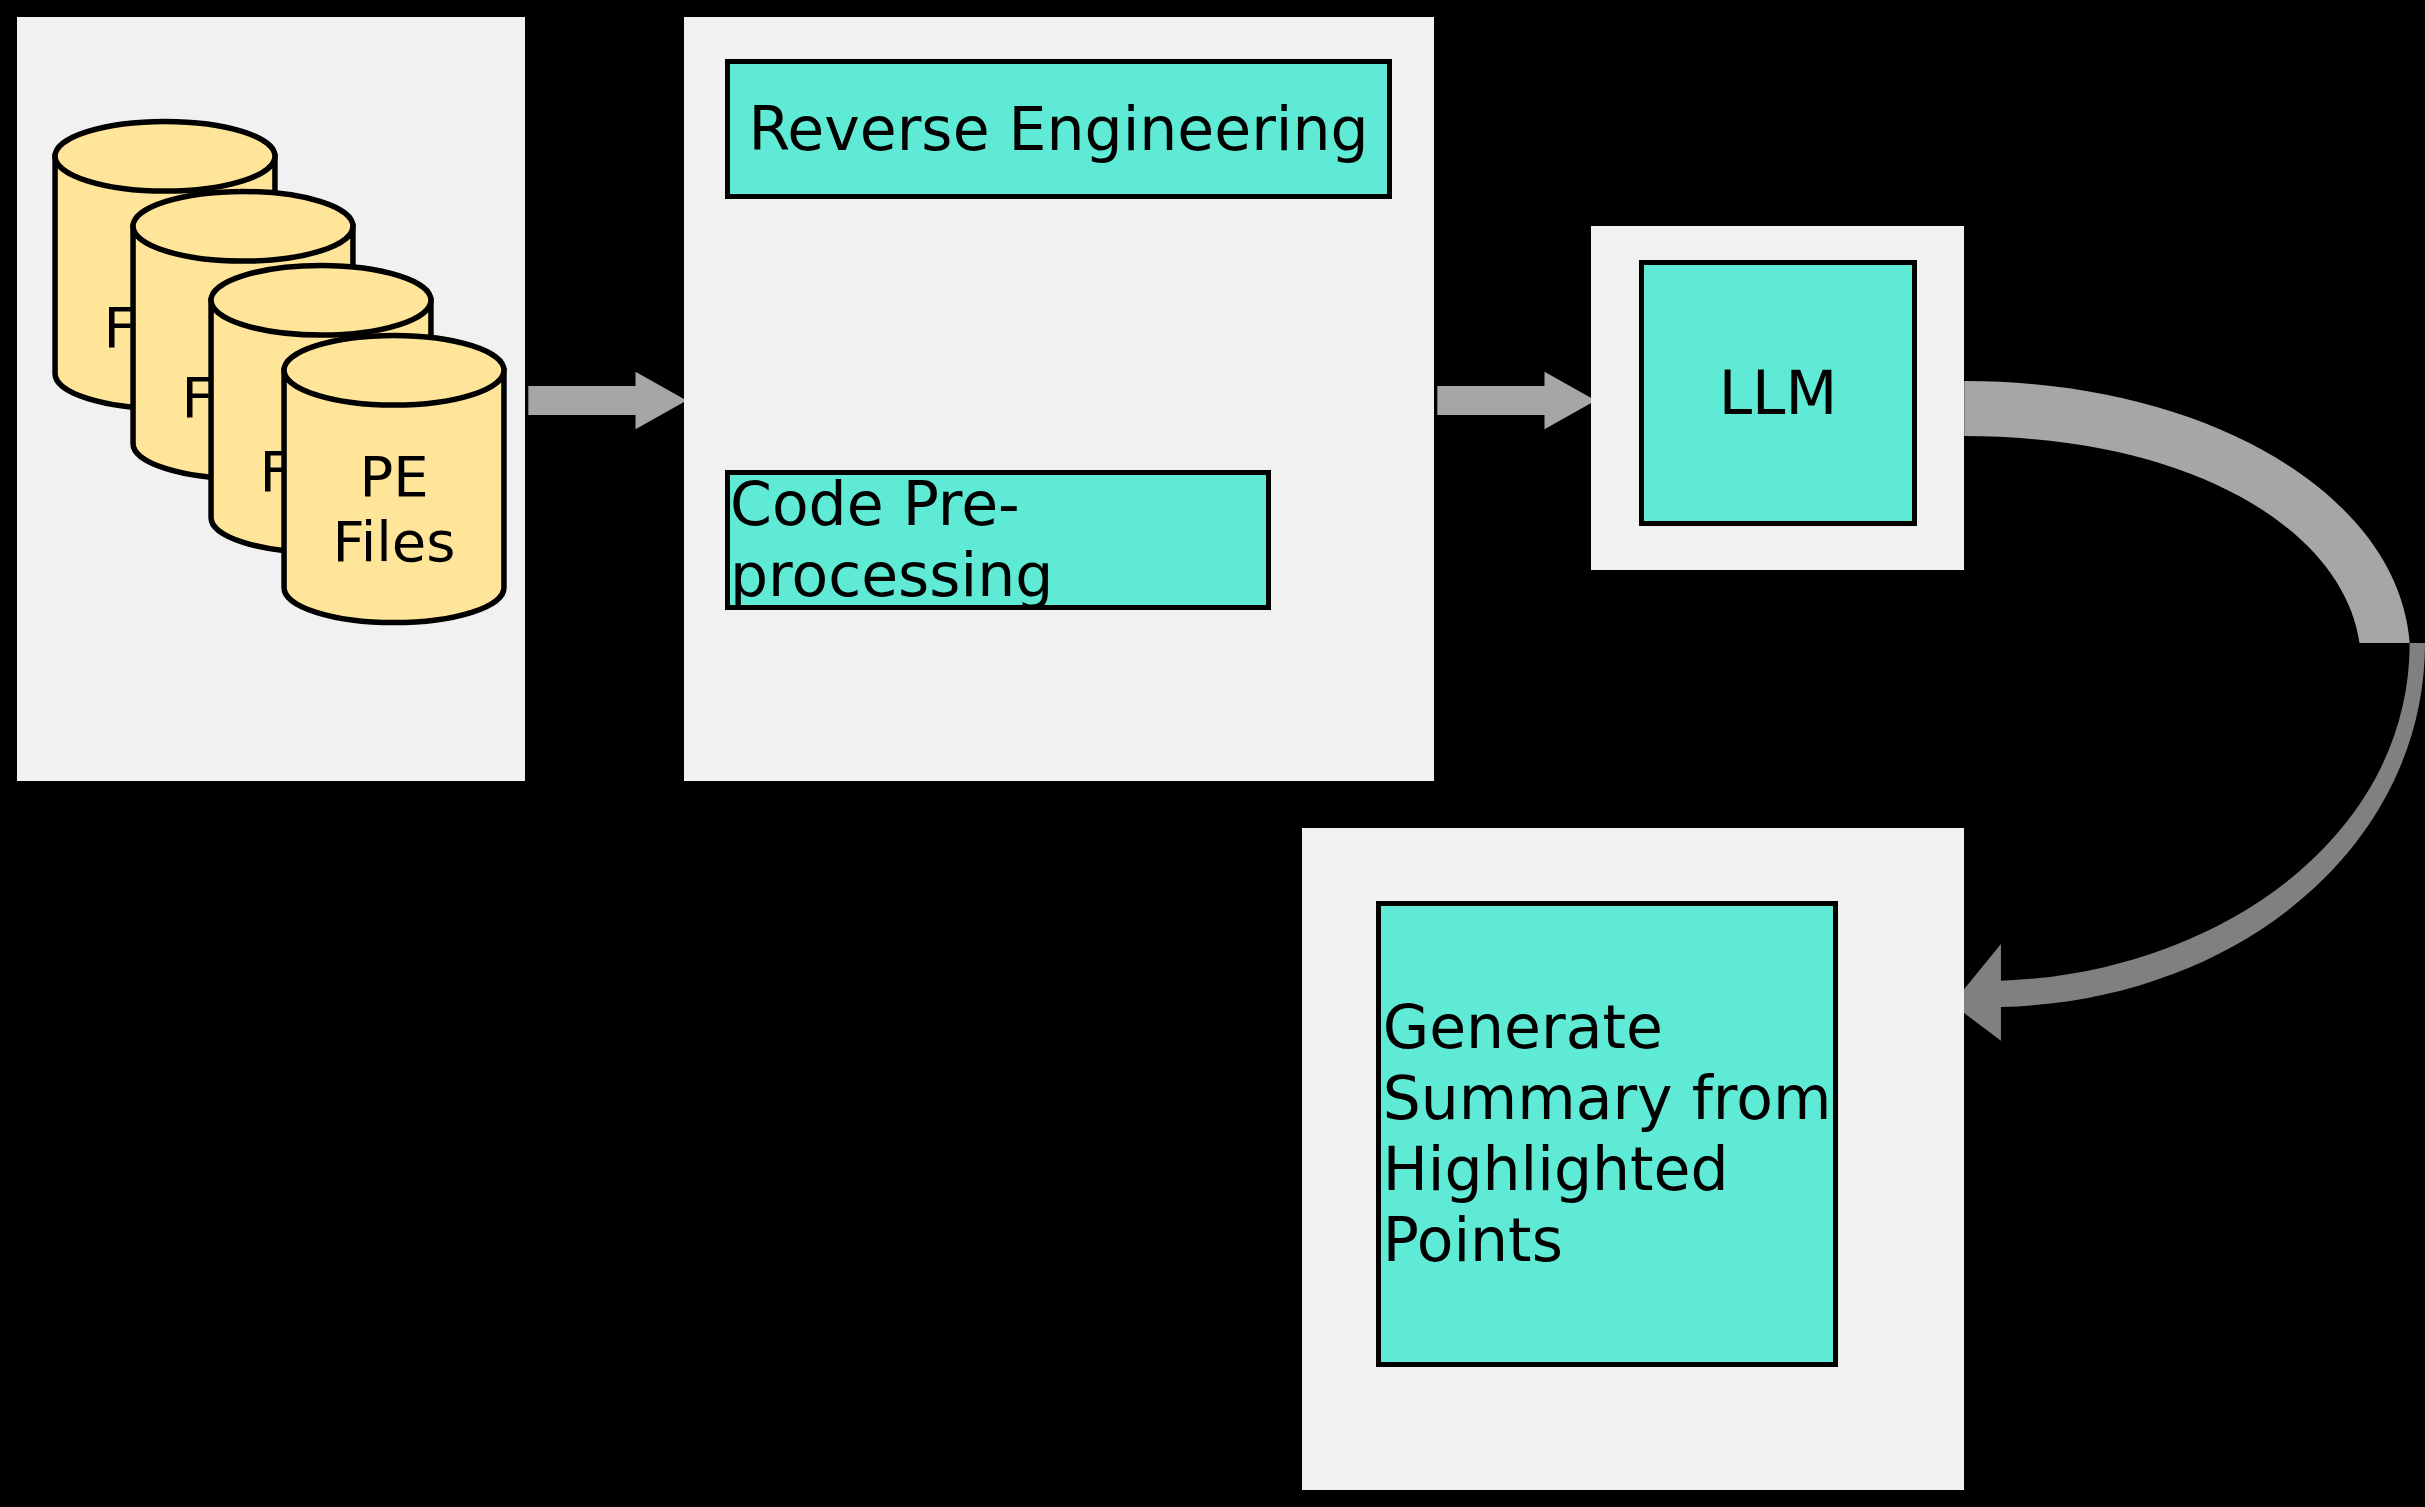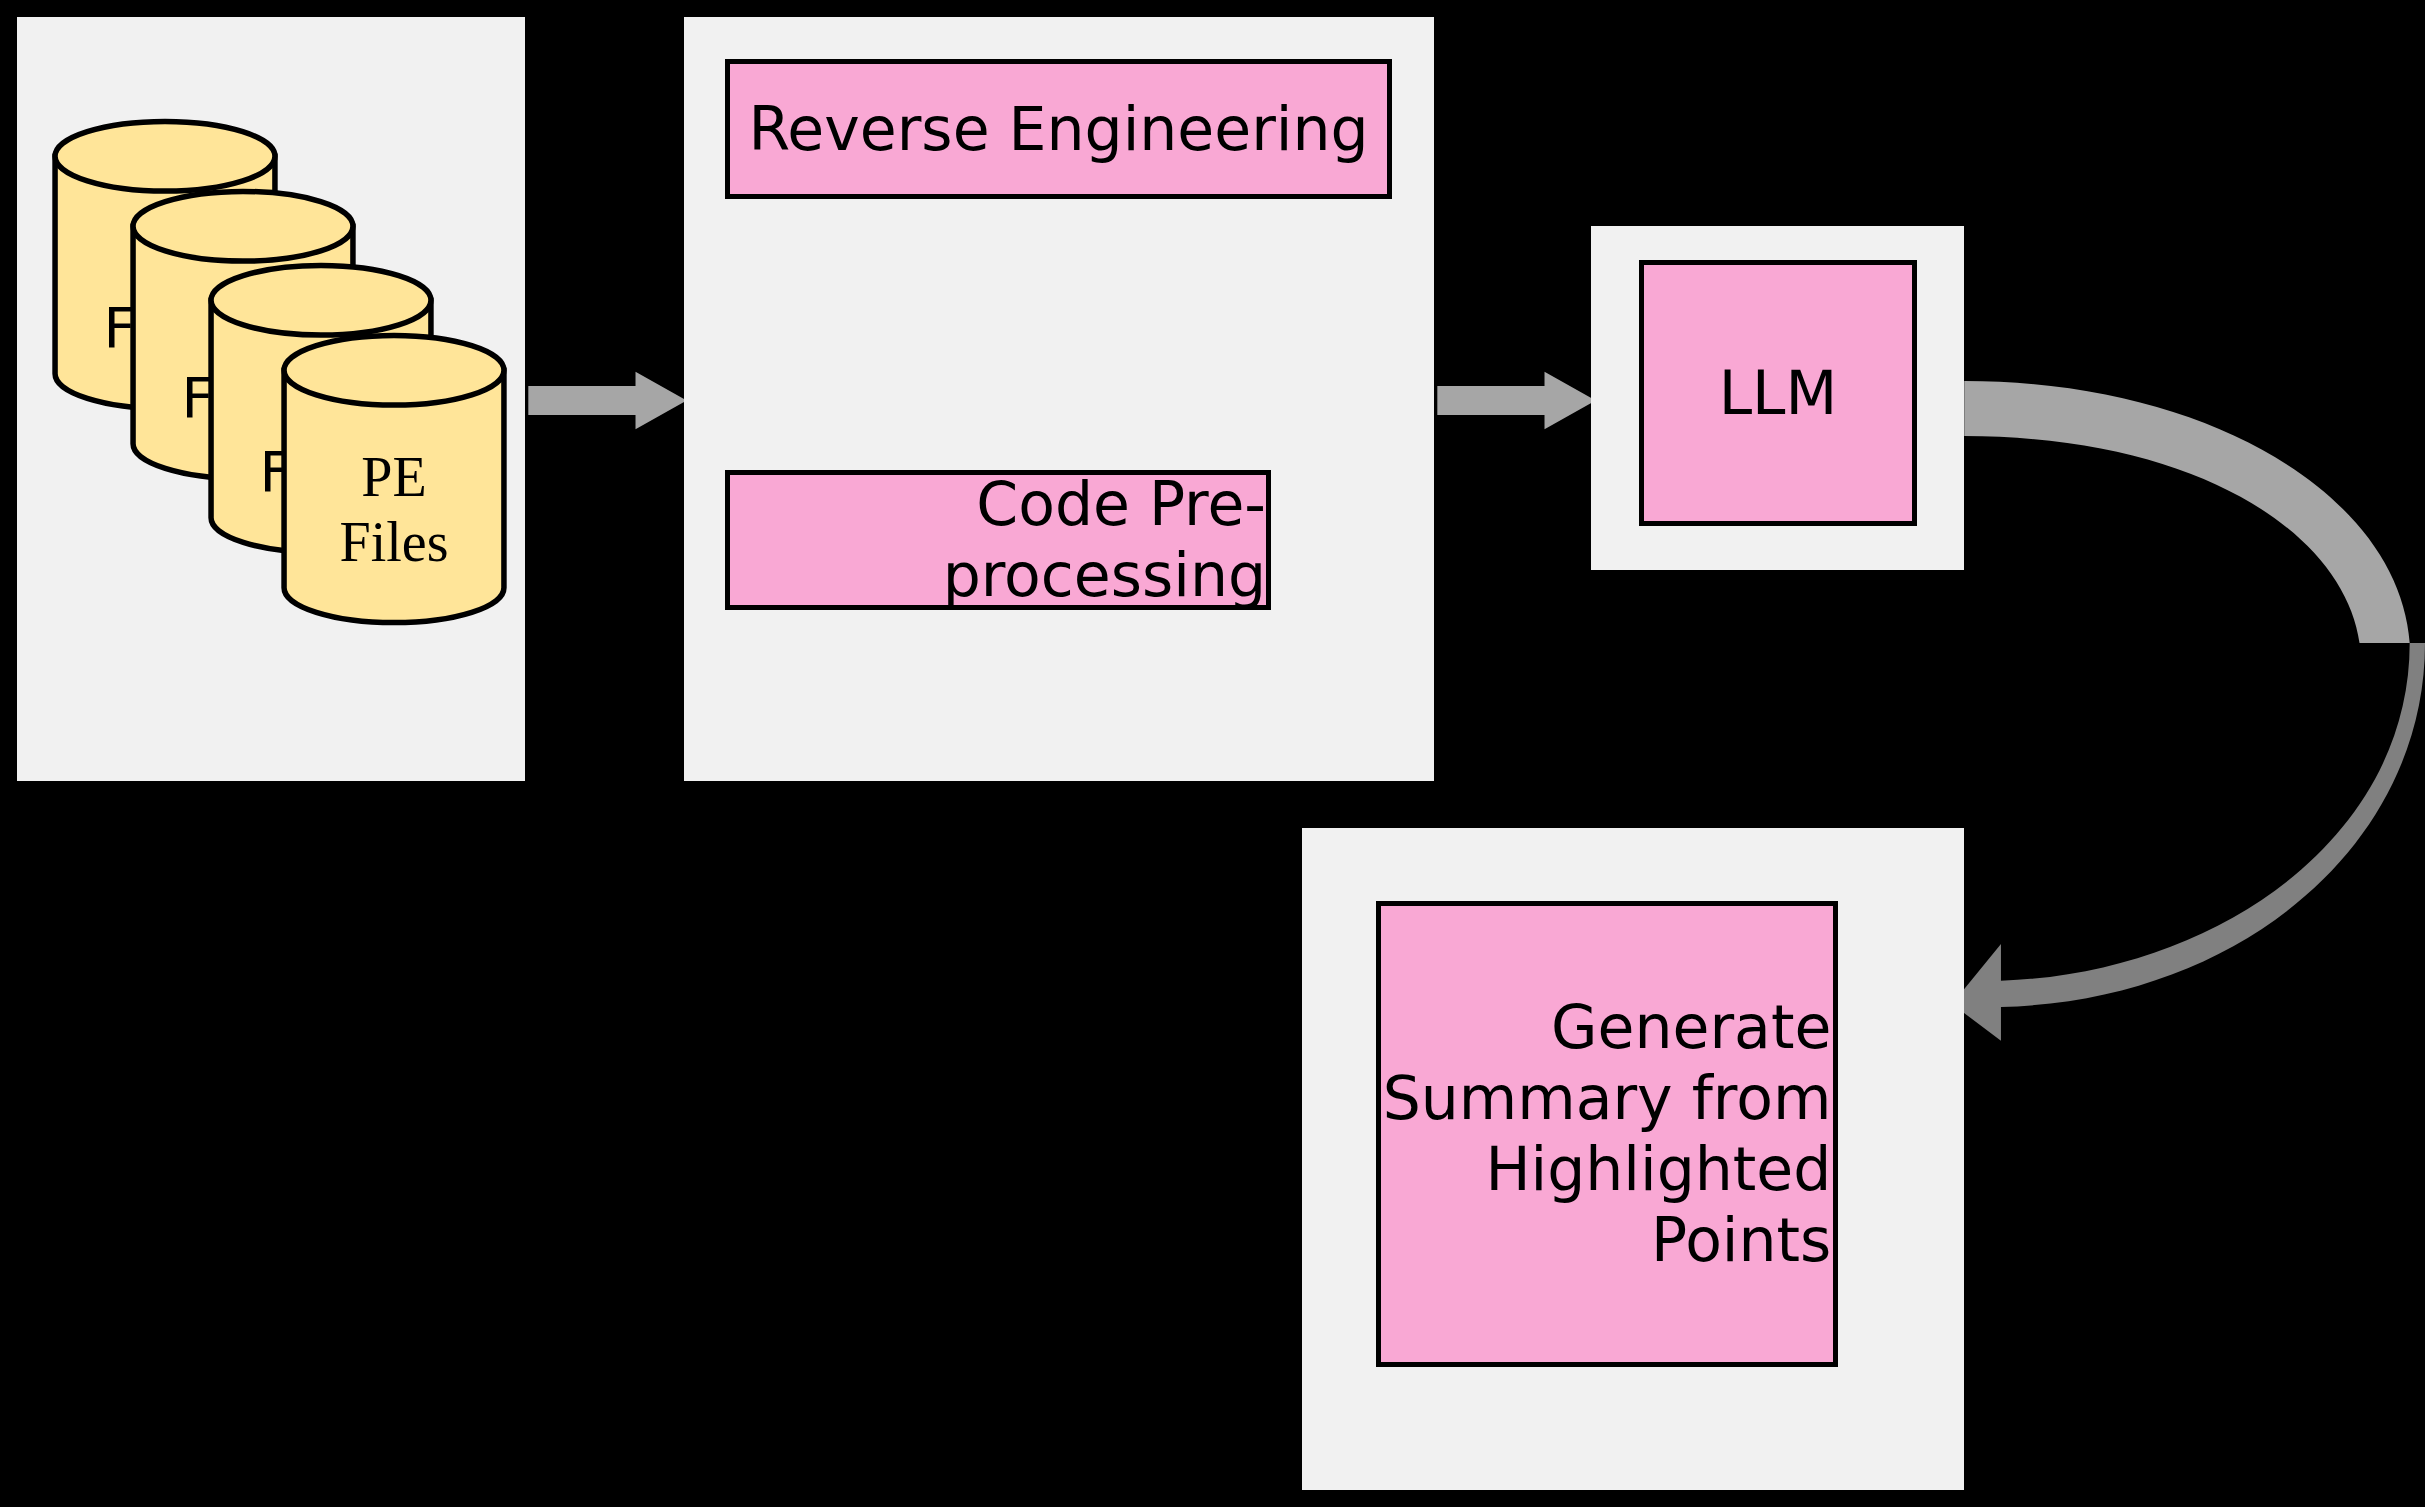--- a/index.html
+++ b/index.html
@@ -19,27 +19,27 @@
   
   .panel {
     position: absolute;
     background: #F1F1F1;
     box-sizing: border-box;
   }
 
   
   .ybox {
     position: absolute;
-    background: #f9a8d4;
+    background: #5eead4;
     border: 5.5px solid #000000;
     box-sizing: border-box;
     display: flex;
     align-items: center;
     justify-content: center;
-    text-align: right;
+    text-align: left;
     color: #000000;
     line-height: 1.18;
     white-space: pre-line;
   }
 
   
   #panel-sources   { left: 17px;   top: 17px;   width: 508px;  height: 764px; }
   #panel-process   { left: 684px; top: 17px;   width: 750px; height: 764px; }
   #panel-llm       { left: 1591px; top: 226px;  width: 373px;  height: 344px;  }
   #panel-summary   { left: 1302px; top: 828px; width: 662px; height: 662px; }
@@ -73,21 +73,21 @@
   }
 
   #cyl-1 { left: 35px;  top: 101px; width: 226px; height: 294px; }
   #cyl-2 { left: 113px; top: 171px; width: 226px; height: 294px; }
   #cyl-3 { left: 191px; top: 245px; width: 226px; height: 294px; }
   #cyl-4 { left: 264px; top: 315px; width: 226px; height: 294px; }
 
   #cyl-1 .cyl-label { top: 113px; }
   #cyl-2 .cyl-label { top: 113px; }
   #cyl-3 .cyl-label { top: 113px; }
-  #cyl-4 .cyl-label { top: 113px; font-family: Liberation Serif, serif; }
+  #cyl-4 .cyl-label { top: 113px; }
 
   
   .arrow-straight { position: absolute; }
   #arrow-sources-to-process { left: 528px;  top: 367px; width: 159px; height: 67px; }
   #arrow-process-to-llm     { left: 1437px; top: 367px; width: 159px; height: 67px; }
 
   
   #arrow-llm-to-summary {
     position: absolute;
     left: 1952px;

